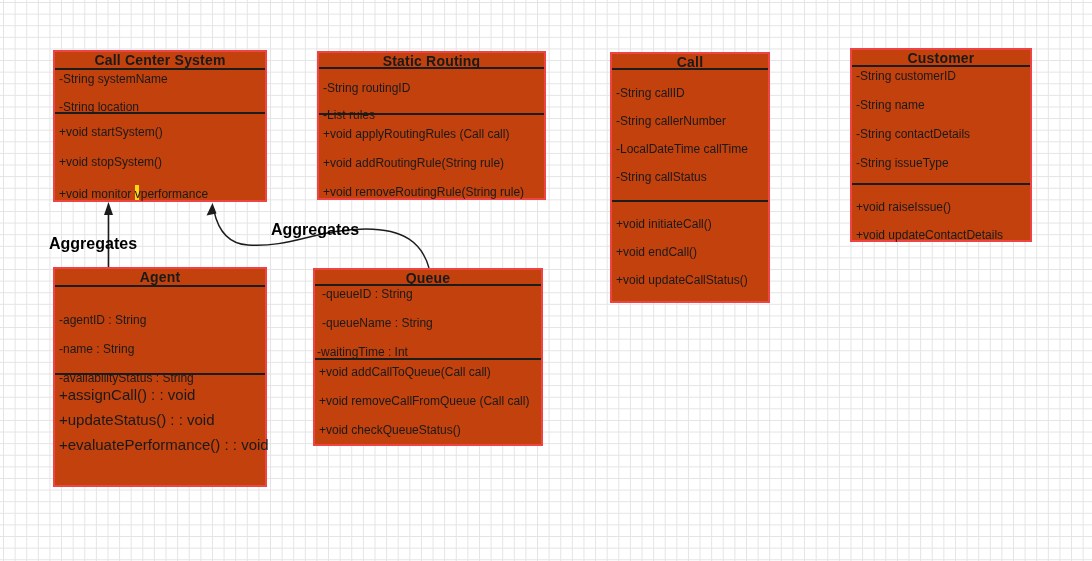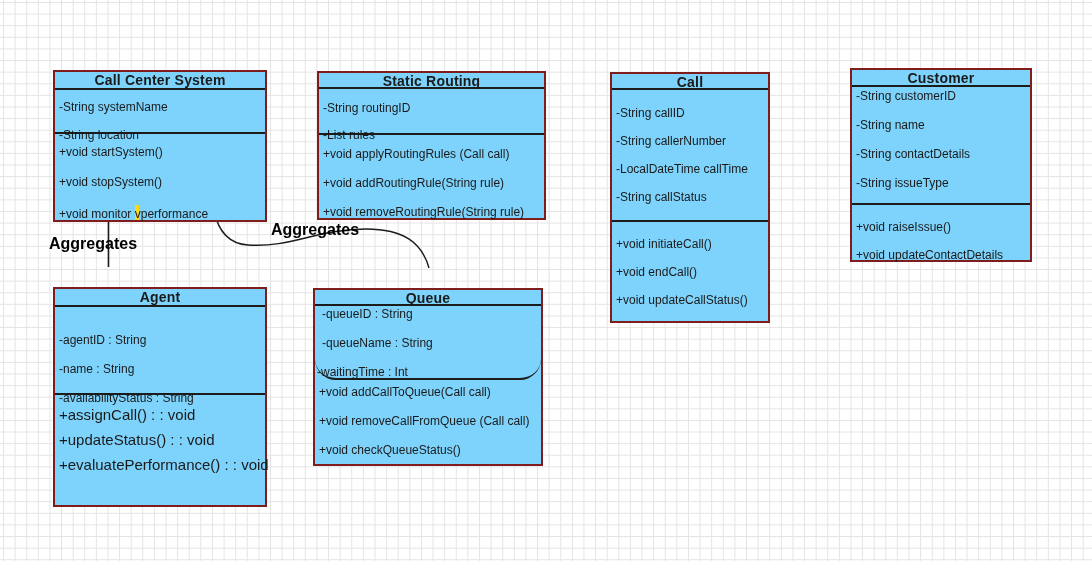--- a/index.html
+++ b/index.html
@@ -14,42 +14,41 @@
     position:absolute; inset:0;
     background-image:
       linear-gradient(to right, #e4e4e4 1px, transparent 1px),
       linear-gradient(to bottom, #e4e4e4 1px, transparent 1px);
     background-size:11.62px 11.62px;
     background-position:3px 2px;
   }
   .connectors { position:absolute; left:0; top:0; }
   .uml-box {
     position:absolute;
-    background:#7dd3fc;
-    border:2px solid #7f1d1d;
-    margin-top:20px;
+    background:#c2410c;
+    border:2px solid #ef4444;
   }
   .t {
     font-weight:bold; font-size:14px; line-height:15px;
     text-align:center; padding-top:1px;
     border-bottom:2px solid #1c1c1c;
     letter-spacing:0.2px;
   }
   .sec { display:block; }
   .a { border-bottom:2px solid #1c1c1c; }
   .uml-line {
     display:block;
     font-size:12px; line-height:14px;
     padding-left:4px;
     white-space:pre;
   }
   
   .b-ccs { left:53px; top:50px; width:214px; height:152px; }
   .b-ccs .t { height:18px; }
-  .b-ccs .a { height:44px; padding-top:10px; }
+  .b-ccs .a { height:44px; padding-top:2px; }
   .b-ccs .a .uml-line { height:28px; }
   .b-ccs .m { padding-top:11px; }
   .b-ccs .m .uml-line { height:30px; }
   
   .b-sr { left:317px; top:51px; width:229px; height:149px; }
   .b-sr .t { height:16px; }
   .b-sr .a { height:46px; padding-top:12px; }
   .b-sr .a .uml-line { height:27px; }
   .b-sr .m { padding-top:12px; }
   .b-sr .m .uml-line { height:29px; }
@@ -70,21 +69,21 @@
   
   .b-agent { left:53px; top:267px; width:214px; height:220px; }
   .b-agent .t { height:18px; }
   .b-agent .a { height:88px; padding-top:26px; }
   .b-agent .a .uml-line { height:29px; }
   .b-agent .m { padding-top:13px; }
   .b-agent .m .uml-line { height:25px; font-size:15px; }
   
   .b-queue { left:313px; top:268px; width:230px; height:178px; }
   .b-queue .t { height:16px; }
-  .b-queue .a { height:74px; padding-top:1px;border-radius:21px; }
+  .b-queue .a { height:74px; padding-top:1px; }
   .b-queue .a .uml-line { height:29px; }
   .b-queue .m { padding-top:5px; }
   .b-queue .m .uml-line { height:29px; }
   .pl7 { padding-left:7px; }
   .pl2 { padding-left:2px; }
 
   .edit-caret {
     display:inline-block;
     width:4px; height:15px;
     background:#ffd813;

